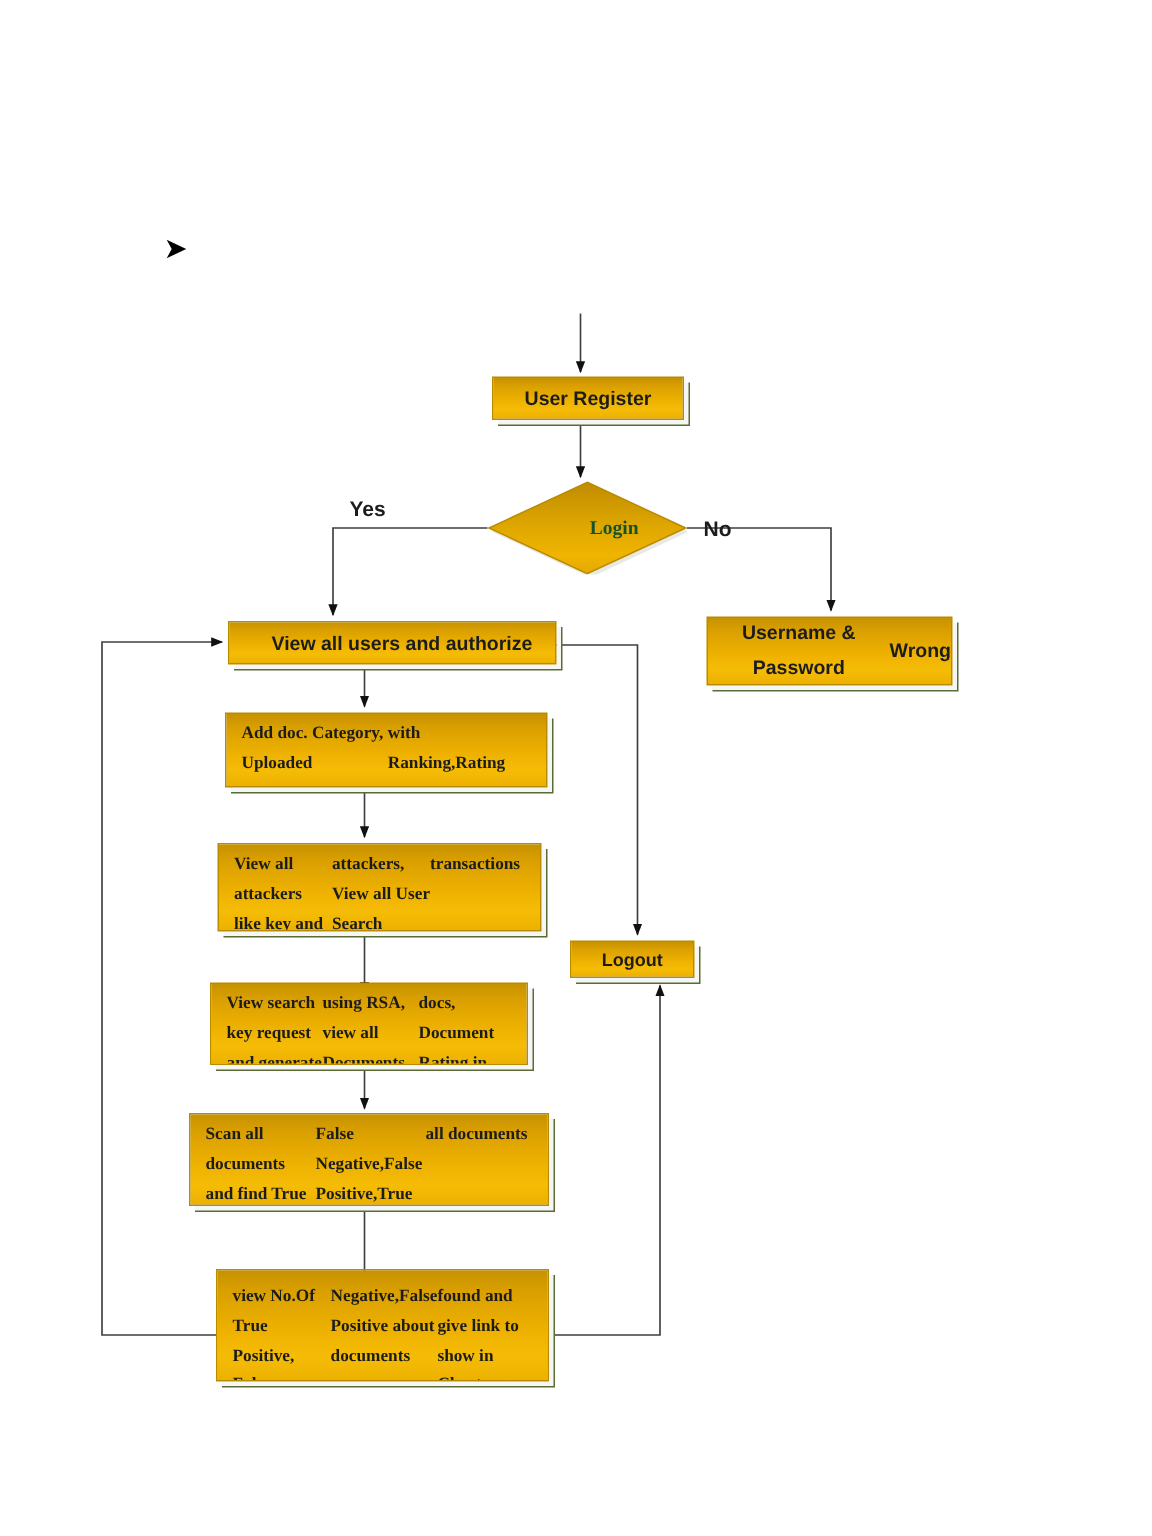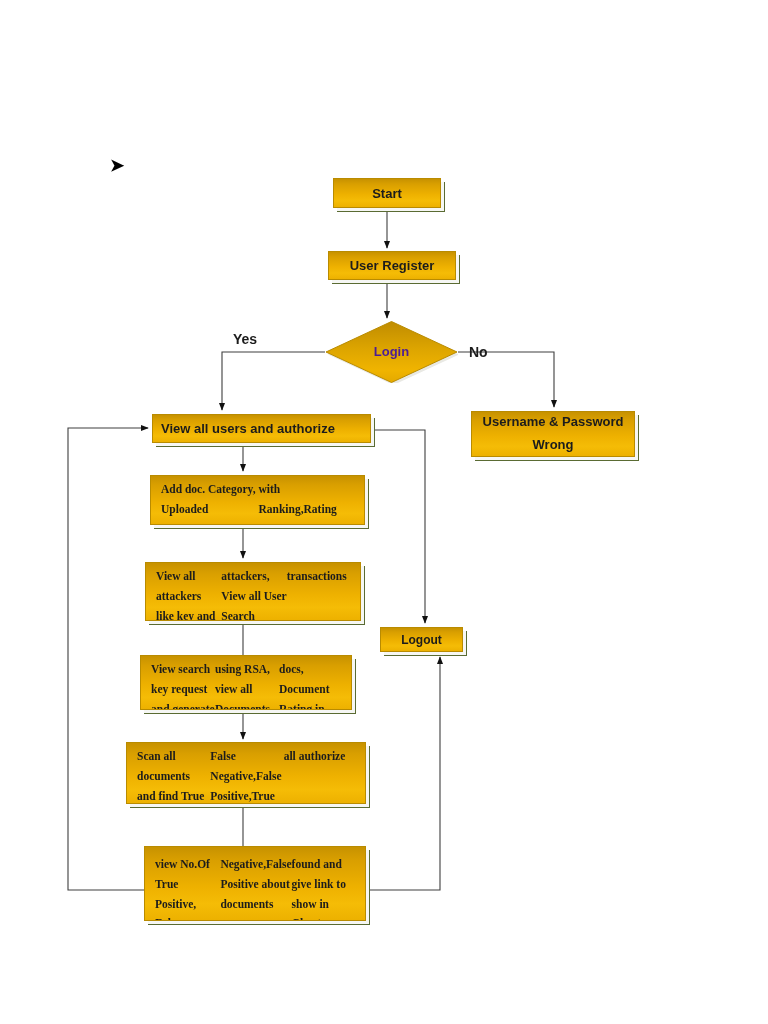--- a/index.html
+++ b/index.html
@@ -66,40 +66,40 @@
     font-size: 11.5px;
     line-height: 1.72;
     justify-content: flex-start;
     text-align: left;
     padding: 4px 8px 4px 10px;
     align-items: flex-start;
     overflow: hidden;
   }
   .node.serif .txt { display: block; width: 100%; }
   .node.center2 {
-    flex-direction: column;
+    flex-direction: row;
     justify-content: center;
     line-height: 1.75;
   }
   
   #decision-login {
     position: absolute;
     z-index: 3;
   }
   #decision-login .dtext {
     position: absolute;
-    left: 0; top: 0;
+    left: 18px; top: 0;
     width: 100%; height: 100%;
     display: flex;
     align-items: center;
     justify-content: center;
-    font-family: Liberation Sans, sans-serif;
+    font-family: Liberation Serif, serif;
     font-weight: bold;
     font-size: 13px;
-    color: #4c1d95;
+    color: #14532d;
     pointer-events: none;
   }
   
   .edge-label {
     position: absolute;
     font-family: "Liberation Sans", sans-serif;
     font-weight: bold;
     font-size: 14px;
     color: #1c1c1c;
     z-index: 4;
@@ -146,23 +146,20 @@
 
       <path d="M366,890 L440,890 L440,657" marker-end="url(#ah)"></path>
 
       <path d="M144,890 L68,890 L68,428 L148,428" marker-end="url(#ah)"></path>
     </g>
   </svg>
 
   <div class="edge-label" style="left:233px; top:331px;">Yes</div>
   <div class="edge-label" style="left:469px; top:344px;">No</div>
 
-  <div class="node sans" style="left:333px; top:178px; width:108px; height:30px;">
-    <span>Start</span>
-  </div>
 
   <div class="node sans" style="left:328px; top:251px; width:128px; height:29px;">
     <span>User Register</span>
   </div>
 
   <div id="decision-login" style="left:325px; top:320px; width:133px; height:63px;">
     <svg width="133" height="63" viewBox="0 0 133 63">
       <defs>
         <linearGradient id="dg" x1="0" y1="0" x2="0" y2="1">
           <stop offset="0%" stop-color="#c08c00"></stop>
@@ -177,21 +174,21 @@
     <div class="dtext">
       <span>Login</span>
     </div>
   </div>
 
   <div class="node sans center2" style="left:471px; top:411px; width:164px; height:46px;">
     <span>Username &amp; Password</span>
     <span>Wrong</span>
   </div>
 
-  <div class="node sans" style="left:152px; top:414px; width:219px; height:29px; justify-content:flex-start; padding-left:8px;">
+  <div class="node sans" style="left:152px; top:414px; width:219px; height:29px; justify-content:flex-start; padding-left:28px;">
     <span>View all users and authorize</span>
   </div>
 
   <div class="node serif" style="left:150px; top:475px; width:215px; height:50px;">
     <span class="txt">Add doc. Category, Uploaded documents</span>
     <span class="txt">with Ranking,Rating ,reviews, Add Filter</span>
   </div>
 
   <div class="node serif" style="left:145px; top:562px; width:216px; height:59px;">
     <span class="txt">View all attackers like key and content</span>
@@ -201,21 +198,21 @@
 
   <div class="node serif" style="left:140px; top:655px; width:212px; height:55px;">
     <span class="txt">View search key request and generate</span>
     <span class="txt">using RSA, view all Documents rank in</span>
     <span class="txt">docs, Document Rating in chart</span>
   </div>
 
   <div class="node serif" style="left:126px; top:742px; width:240px; height:62px;">
     <span class="txt">Scan all documents and find True Positive,</span>
     <span class="txt">False Negative,False Positive,True Negative in</span>
-    <span class="txt">all authorize</span>
+    <span class="txt">all documents</span>
   </div>
 
   <div class="node serif" style="left:144px; top:846px; width:222px; height:75px; padding-top:8px;">
     <span class="txt">view No.Of  True Positive, False</span>
     <span class="txt">Negative,False Positive about documents</span>
     <span class="txt">found and give link to show in Chart</span>
   </div>
 
   <div class="node sans" style="left:380px; top:627px; width:83px; height:25px; font-size:12px;">
     <span>Logout</span>

